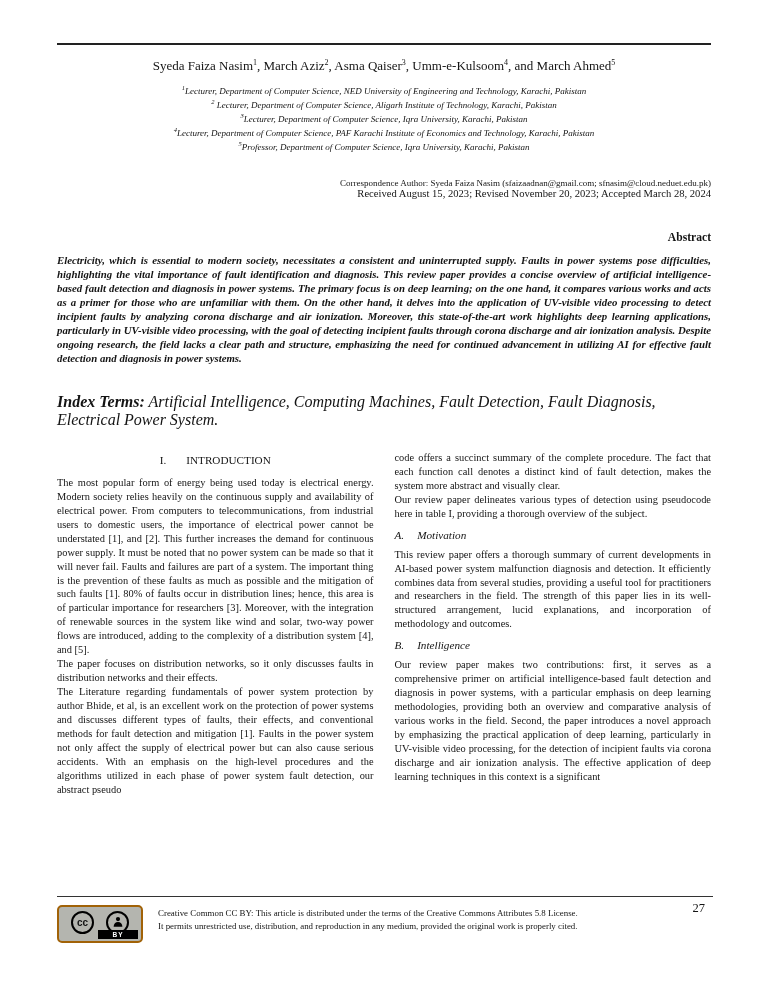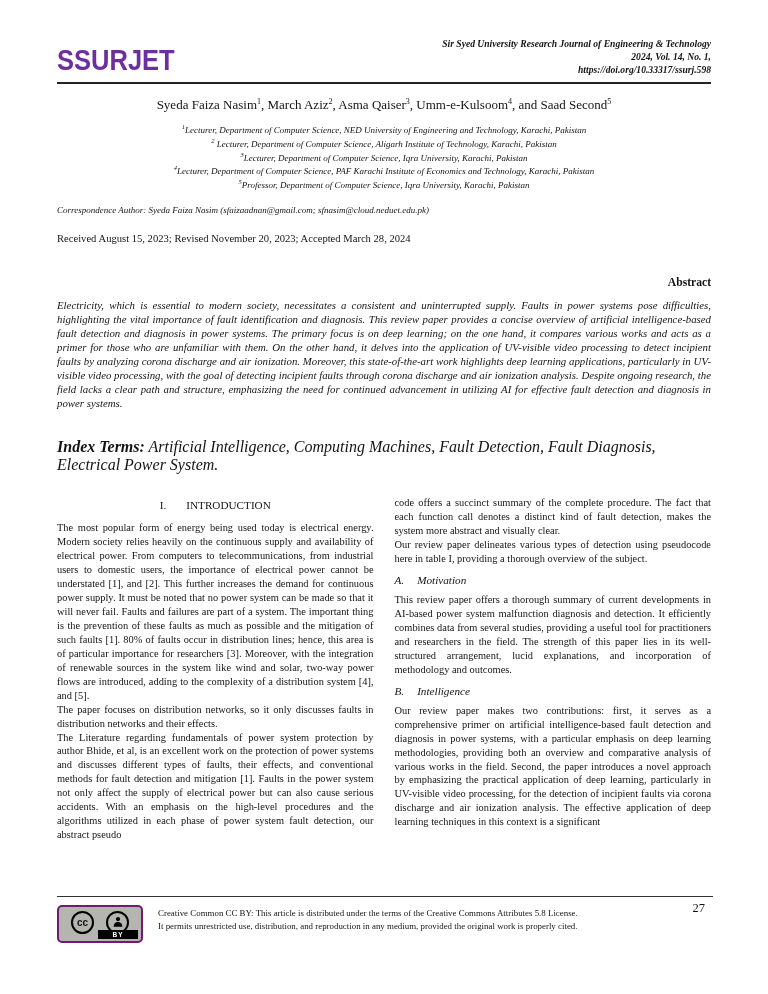--- a/index.html
+++ b/index.html
@@ -27,26 +27,26 @@
     text-align:right; font-style:italic; font-weight:600;
     font-size:9.6px; line-height:1.34;
   }
   .header-rule { border:none; border-top:2px solid #222; margin:5px 0 0 0; }
   
   .title { text-align:center; font-size:26px; line-height:1.38; margin-top:15px; font-weight:normal; }
   .authors { text-align:center; font-size:13px; margin-top:13px; }
   .authors sup { font-size:8px; }
   .affiliations { text-align:center; font-style:italic; font-weight:500; font-size:9px; line-height:1.32; margin-top:10px; }
   .affiliations sup { font-size:6.5px; }
-  .correspondence { text-align:left; font-style:italic; font-weight:500; font-size:9px; margin-top:13px; }
-  .dates { text-align:left; font-size:10.6px; margin-top:18px; }
+  .correspondence { text-align:right; font-weight:500; font-size:9px; margin-top:24px; }
+  .dates { text-align:right; font-size:10.6px; margin-top:0; }
   
   .abstract-heading { font-weight:bold; font-size:11.6px; margin-top:32px;text-align:right; }
   .abstract-text {
-    font-style:italic; font-weight:400; font-size:10.8px; line-height:1.3;
+    font-style:italic; font-weight:700; font-size:10.8px; line-height:1.3;
     text-align:justify; margin-top:9px;
   }
   .index-terms { margin-top:28px; font-size:16px; font-style:italic; font-weight:500; }
   .index-terms .index-label { font-weight:bold; }
   
   .columns { display:flex; gap:21px; margin-top:22px; height:402px; overflow:hidden; }
   .col { width:318px; font-size:10.4px; line-height:1.34; text-align:justify; }
   .col p { margin:0; }
   .section-heading {
     display:flex; justify-content:center; gap:20px;
@@ -57,21 +57,21 @@
   .footer {
     position:absolute; left:57px; right:55px; top:896px;
     border-top:1.5px solid #333; padding-top:8px;
   }
   .footer-content { display:flex; gap:15px; align-items:flex-start; }
   .license { font-size:8.9px; line-height:1.42; padding-top:2px; }
   .page-number { position:absolute; right:8px; top:4px; font-size:12.5px; }
   
   .cc-badge {
     width:86px; height:38px; flex-shrink:0;
-    background:#b4b5af; border:2px solid #701a75; border-radius:5px;
+    background:#b4b5af; border:2px solid #a16207; border-radius:5px;
     box-sizing:border-box; position:relative;
     display:flex; align-items:center; justify-content:space-evenly;
   }
   .cc-circle {
     width:23px; height:23px; border:2.5px solid #000; border-radius:50%;
     display:flex; align-items:center; justify-content:center;
     font-family:"Liberation Sans", sans-serif; font-weight:bold; font-size:10px;
     box-sizing:border-box; margin-top:-4px;
   }
   .person-circle {
@@ -84,33 +84,25 @@
     background:#000; color:#fff;
     font-family:"Liberation Sans", sans-serif; font-weight:bold; font-size:6.5px;
     display:flex; align-items:center; justify-content:center; letter-spacing:1px;
   }
 </style>
 </head>
 <body>
 
 <div class="page">
 
-  <div class="header-row">
-    <div class="logo">SSURJET</div>
-    <div class="journal-info">
-      <div>Sir Syed University Research Journal of Engineering &amp; Technology</div>
-      <div>2024, Vol. 14, No. 1,</div>
-      <div>https://doi.org/10.33317/ssurj.598</div>
-    </div>
-  </div>
   <hr class="header-rule">
 
 
   <div class="authors">
-    <span>Syeda Faiza Nasim</span><sup>1</sup><span>, March Aziz</span><sup>2</sup><span>, Asma Qaiser</span><sup>3</sup><span>, Umm-e-Kulsoom</span><sup>4</sup><span>, and Saad Second</span><sup>5</sup>
+    <span>Syeda Faiza Nasim</span><sup>1</sup><span>, March Aziz</span><sup>2</sup><span>, Asma Qaiser</span><sup>3</sup><span>, Umm-e-Kulsoom</span><sup>4</sup><span>, and March Ahmed</span><sup>5</sup>
   </div>
 
   <div class="affiliations">
     <div><sup>1</sup><span>Lecturer, Department of Computer Science, NED University of Engineering and Technology, Karachi, Pakistan</span></div>
     <div><sup>2</sup><span> Lecturer, Department of Computer Science, Aligarh Institute of Technology, Karachi, Pakistan</span></div>
     <div><sup>3</sup><span>Lecturer, Department of Computer Science, Iqra University, Karachi, Pakistan</span></div>
     <div><sup>4</sup><span>Lecturer, Department of Computer Science, PAF Karachi Institute of Economics and Technology, Karachi, Pakistan</span></div>
     <div><sup>5</sup><span>Professor, Department of Computer Science, Iqra University, Karachi, Pakistan</span></div>
   </div>
 

